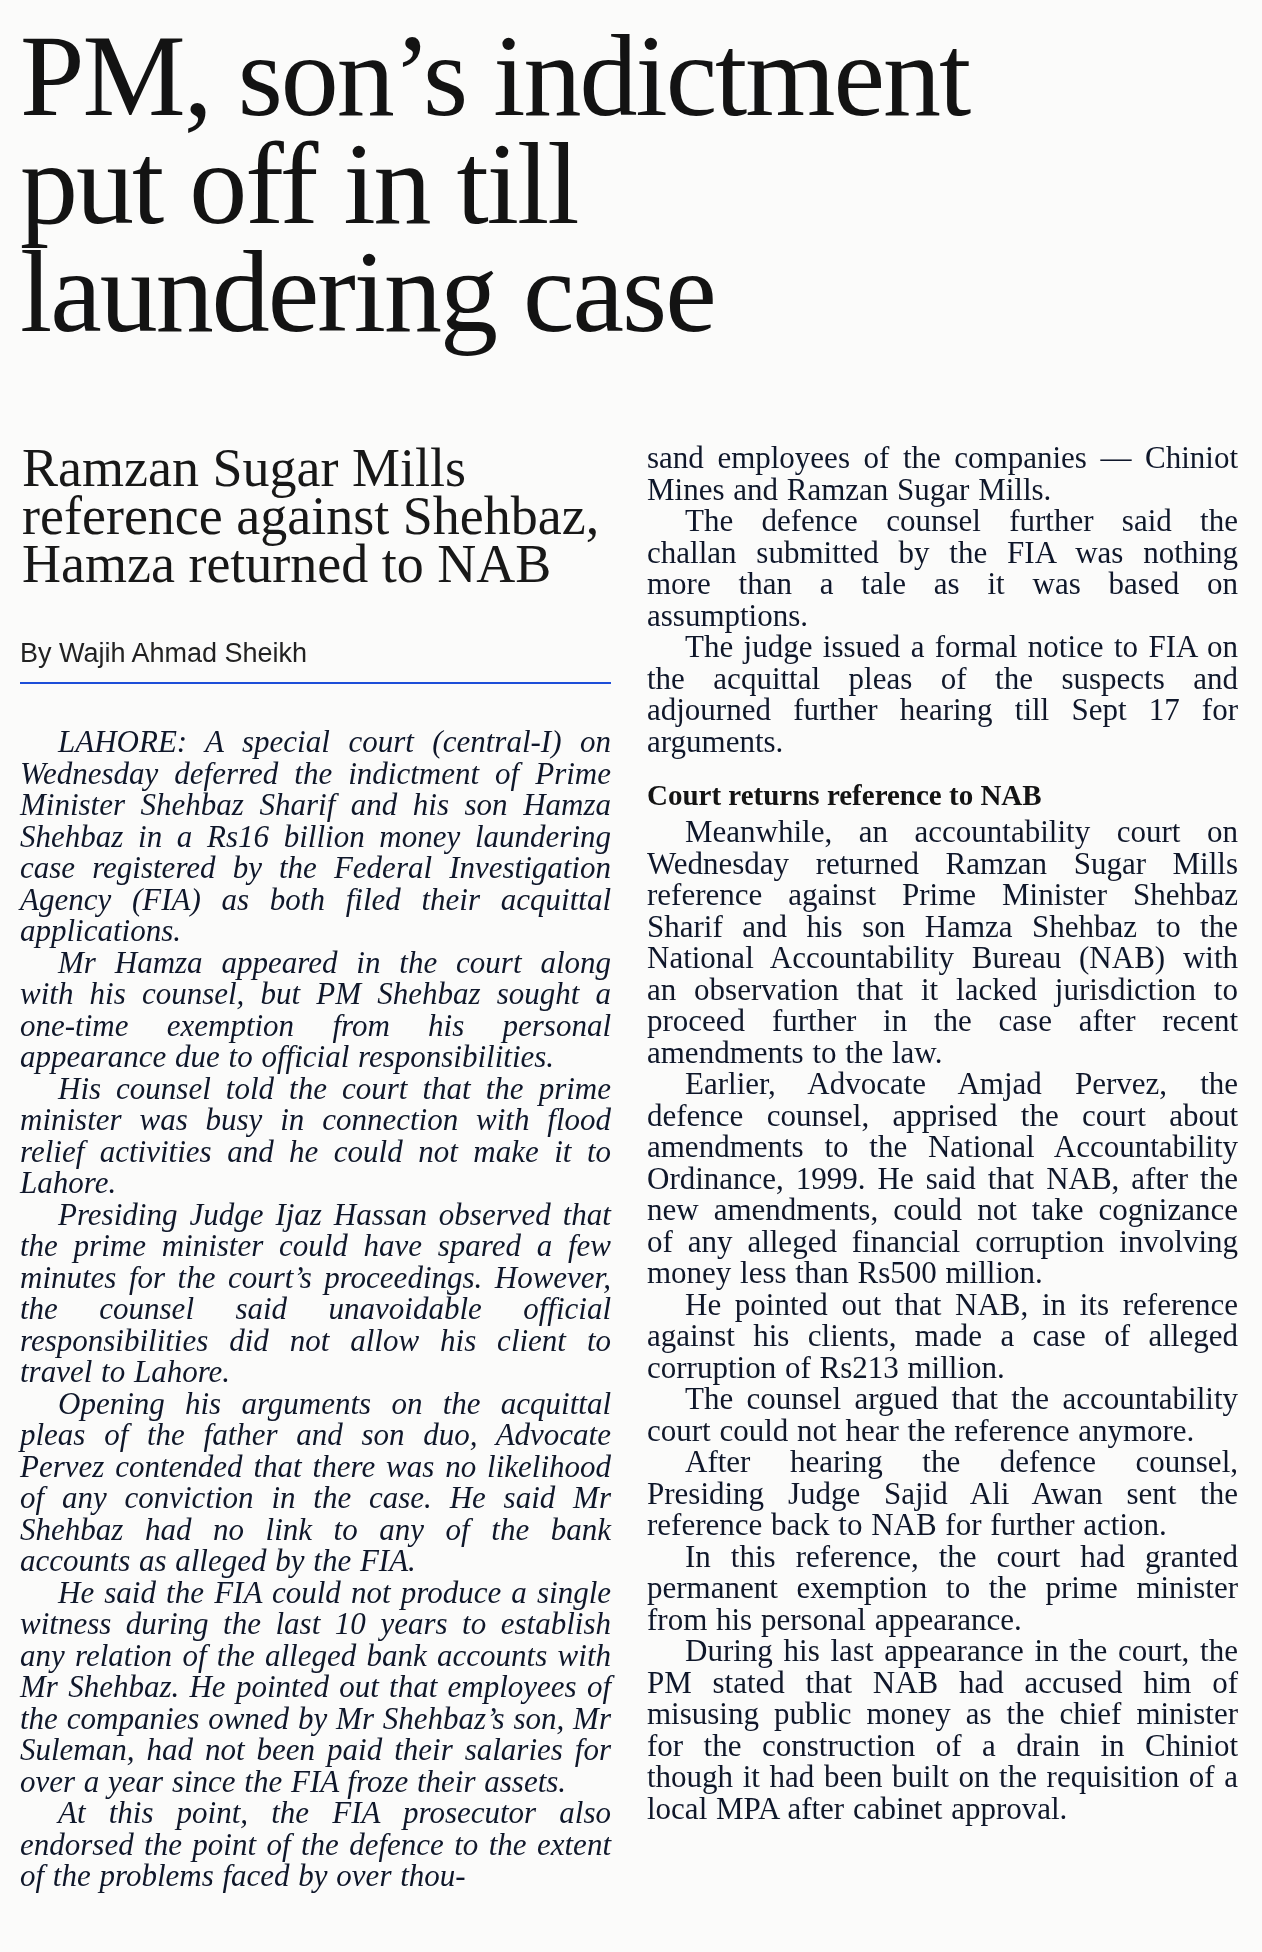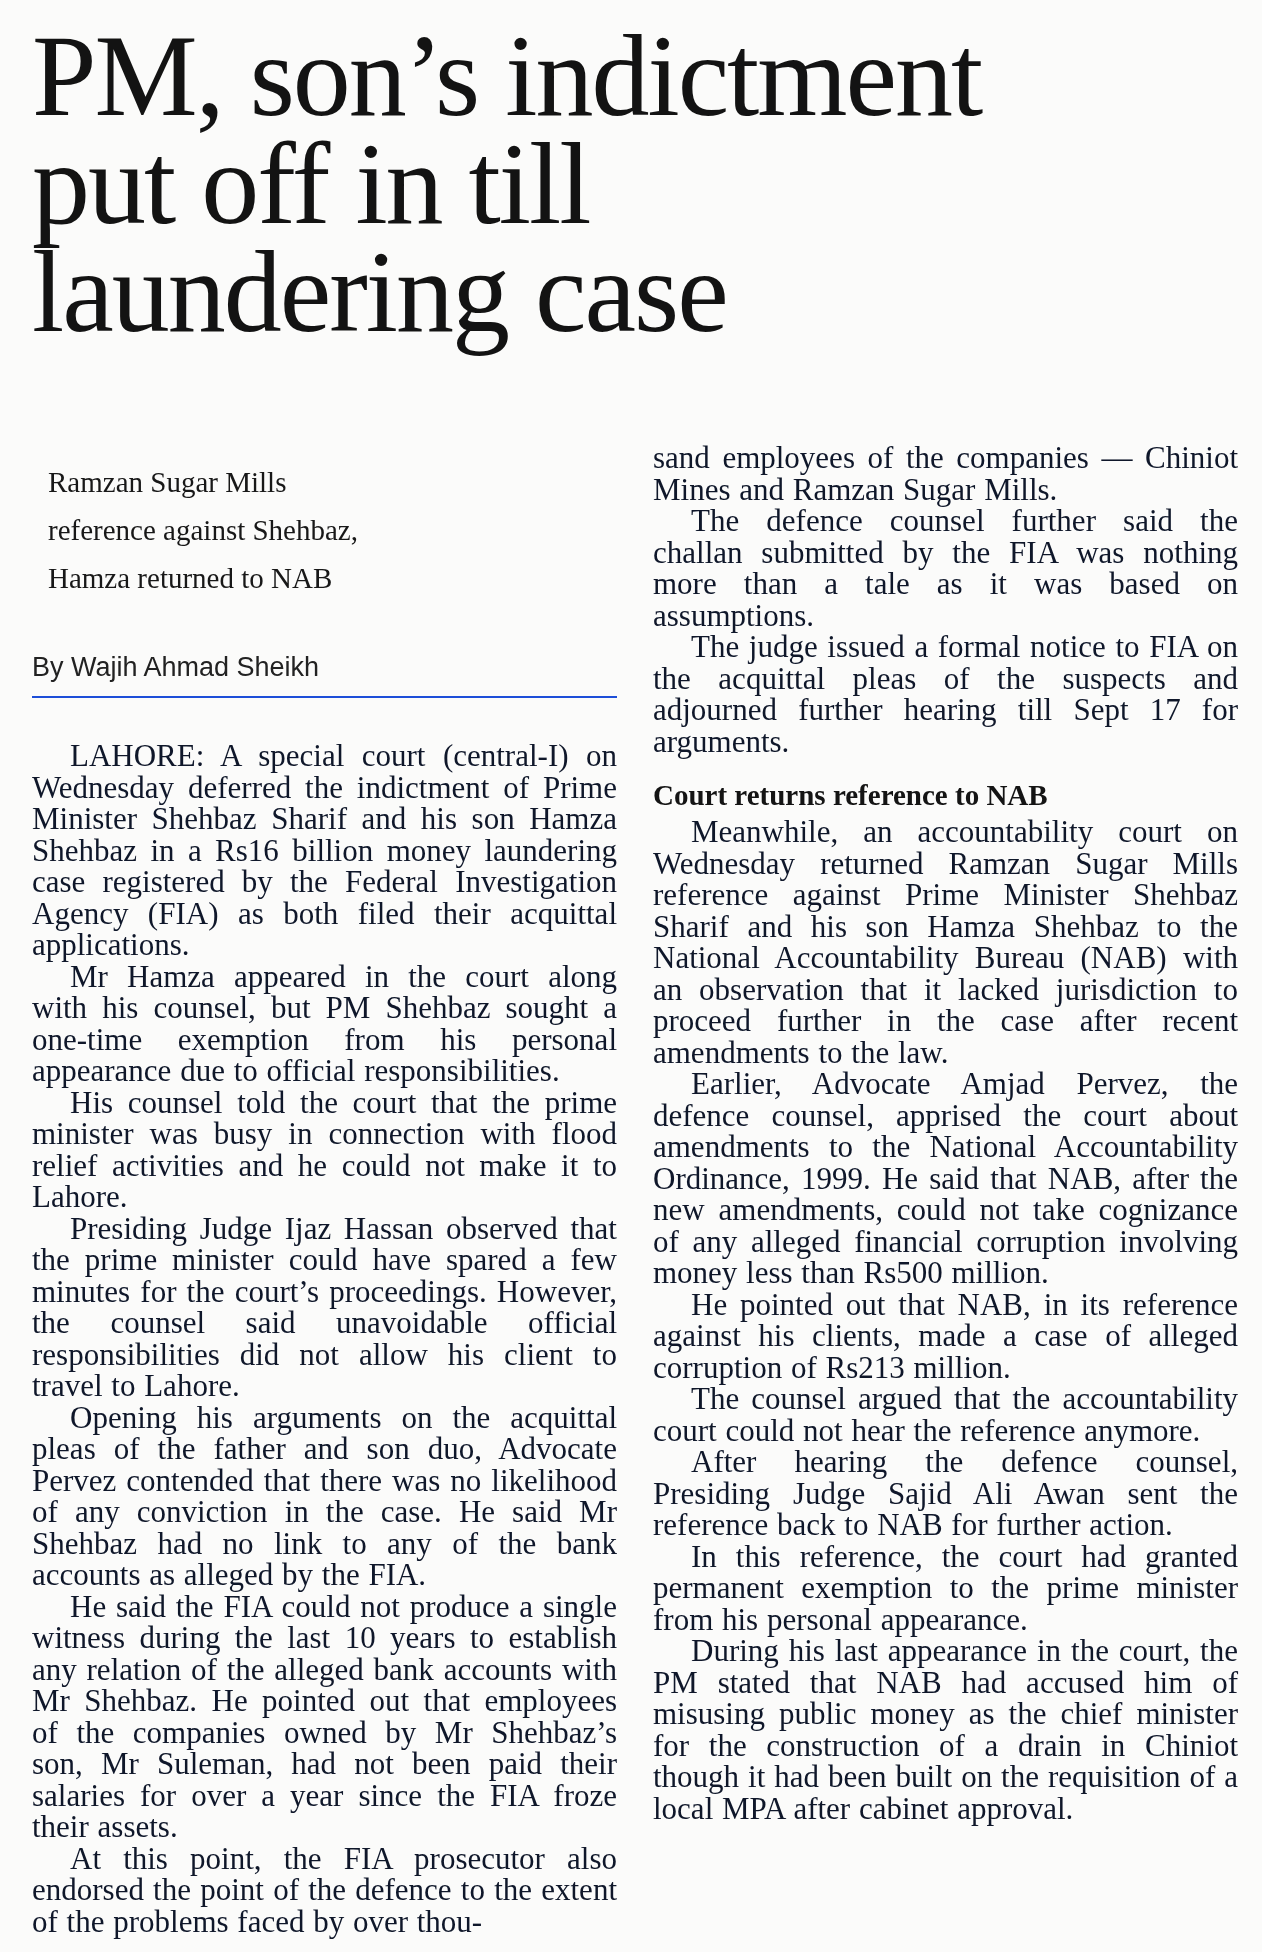--- a/index.html
+++ b/index.html
@@ -8,62 +8,62 @@
     background: #e8e8e6;
   }
   .page {
     position: relative;
     width: 1262px;
     height: 1952px;
     margin: 0 auto;
     background: #fbfbfa;
     color: #151515;
     box-sizing: border-box;
-    padding: 14px 24px 0 32px;
+    padding: 14px 24px 0 20px;
     overflow: hidden;
     font-family: "Liberation Serif", serif;
   }
   .headline {
     margin: 8px 0 0 0;
     font-family: "Liberation Serif", serif;
     font-weight: 400;
     font-size: 116px;
     line-height: 108px;
     letter-spacing: -2px;
     color: #131313;
   }
   .headline .hl-line { display: block; }
   .columns {
     margin-top: 96px;
     display: grid;
     grid-template-columns: 1fr 1fr;
     column-gap: 36px;
   }
   .subheadline {
-    margin: 16px;
+    margin: 2px;
     font-family: "Liberation Serif", serif;
     font-weight: 400;
-    font-size: 29px;
+    font-size: 54px;
     line-height: 48px;
     letter-spacing: 0;
     color: #181818;
   }
   .subheadline .sh-line { display: block; }
   .byline-block {
     margin-top: 50px;
     padding-bottom: 14px;
     border-bottom: 2px solid #1d4ed8;
   }
   .byline {
     font-family: "Liberation Sans", sans-serif;
     font-size: 27px;
     line-height: 30px;
     color: #222222;
   }
-  .body-left { margin-top: 42px; }
+  .body-left { margin-top: 42px; font-style: italic; }
   .para {
     margin: 0;
     font-size: 31px;
     line-height: 31.5px;
     text-align: justify;
     text-indent: 38px;
     color: #0f172a;
     word-spacing: 1px;
   }
   .para.continuation { text-indent: 0; }

